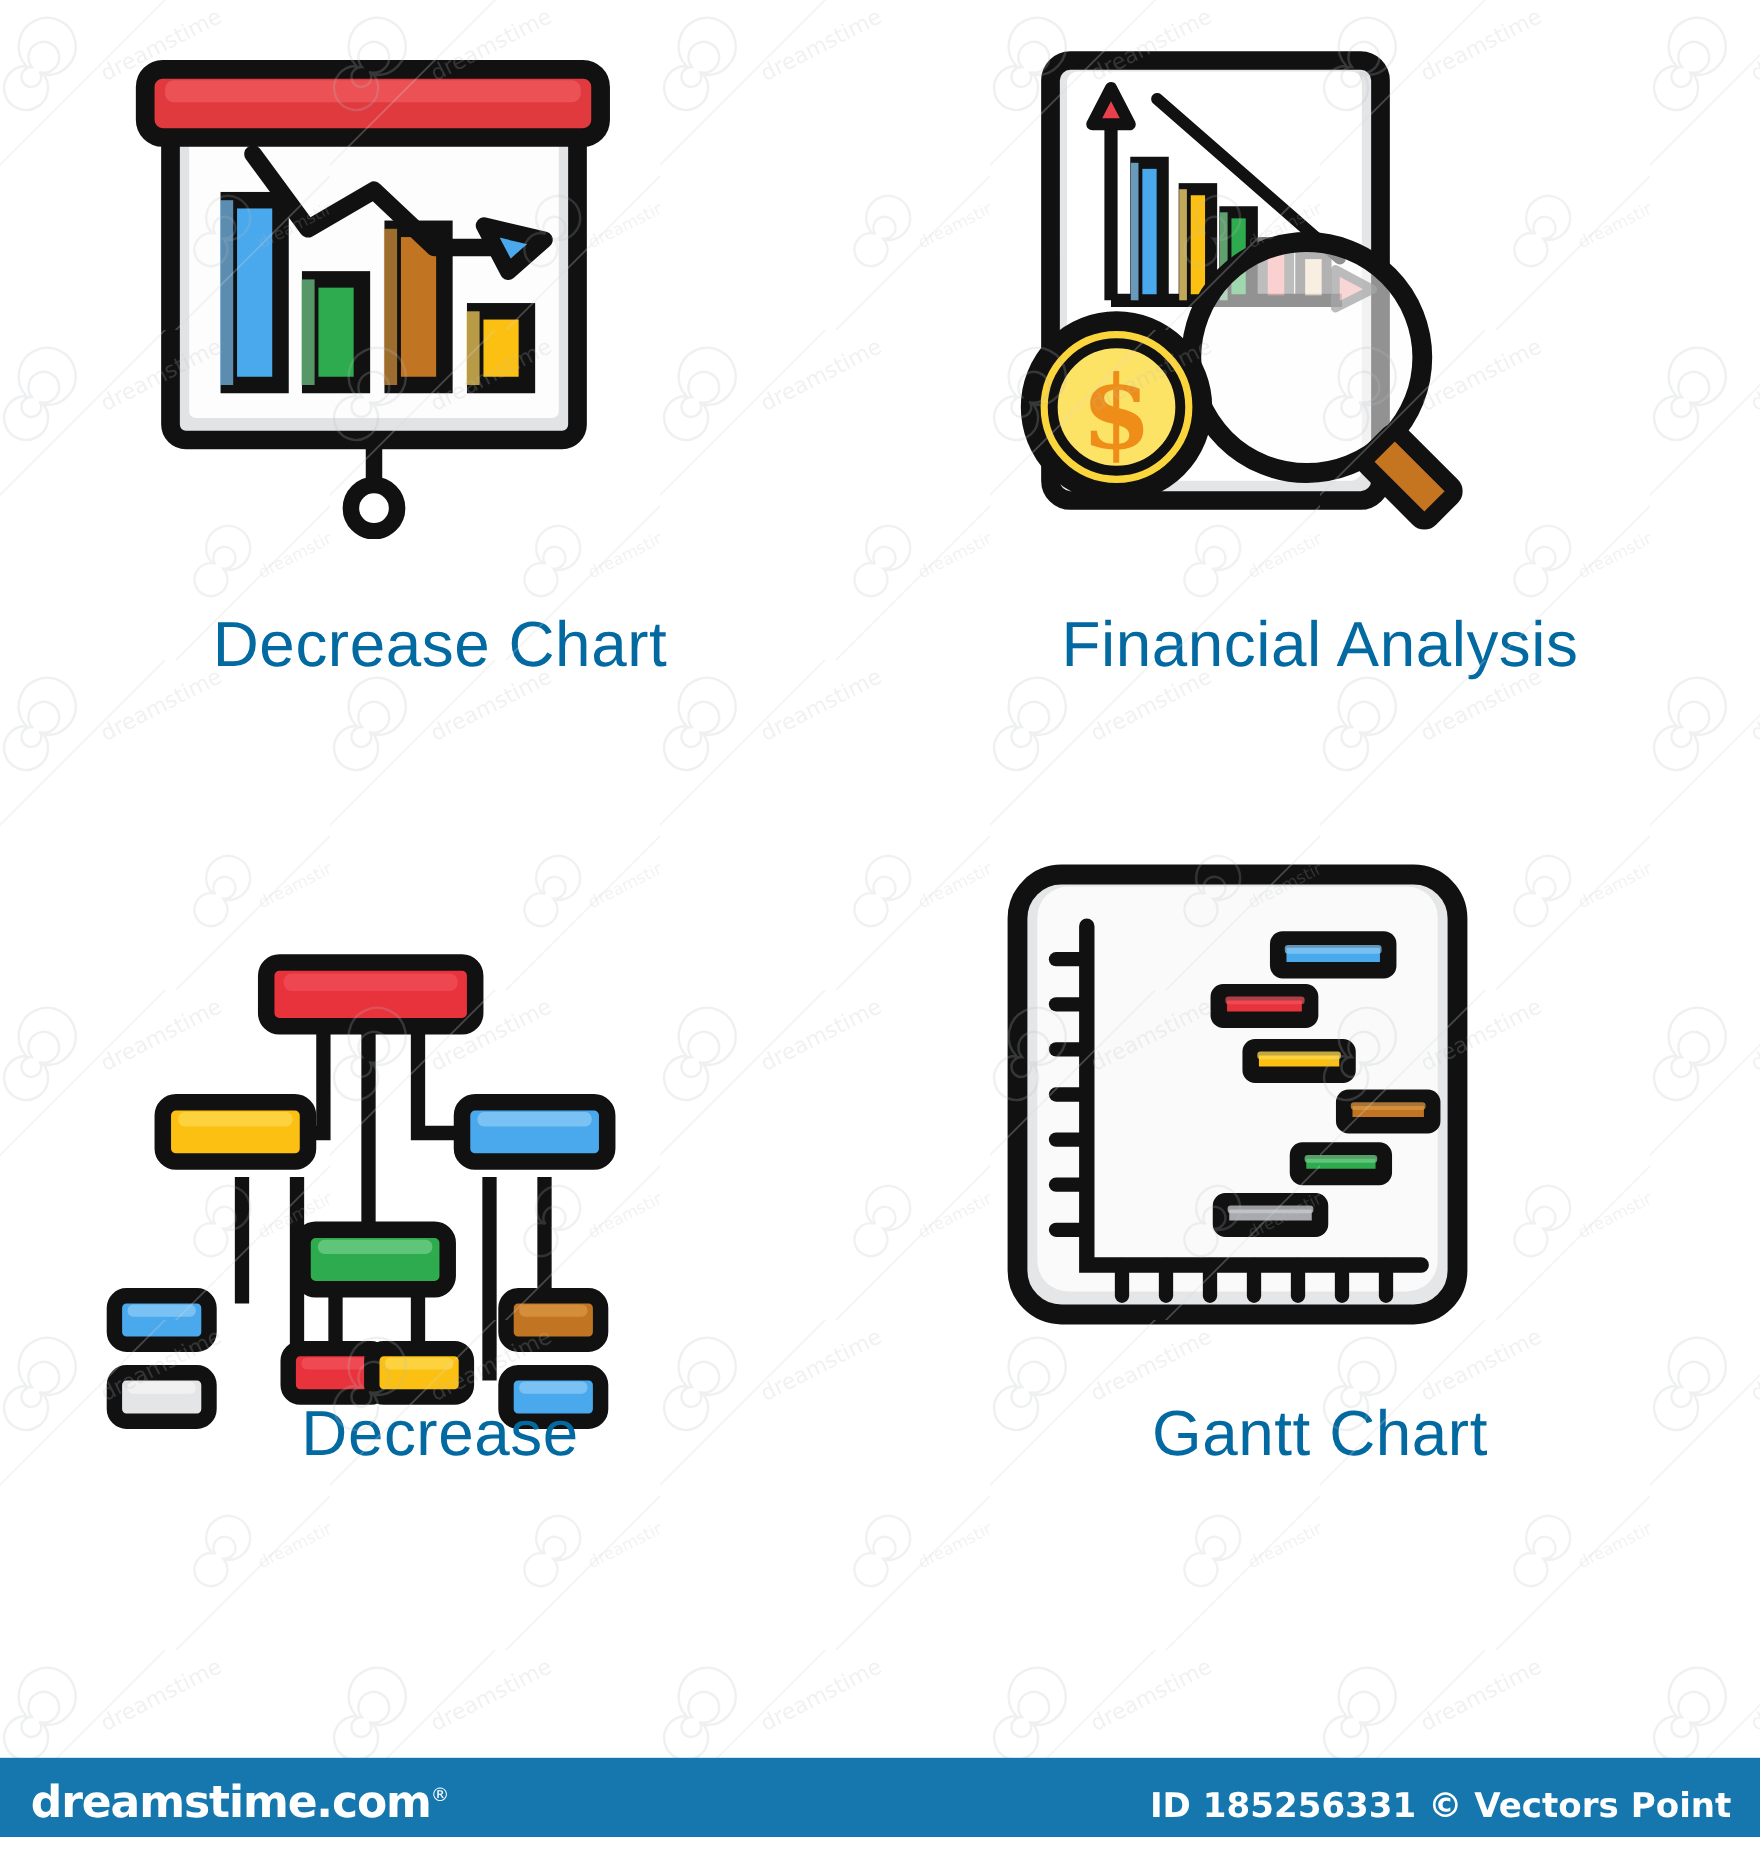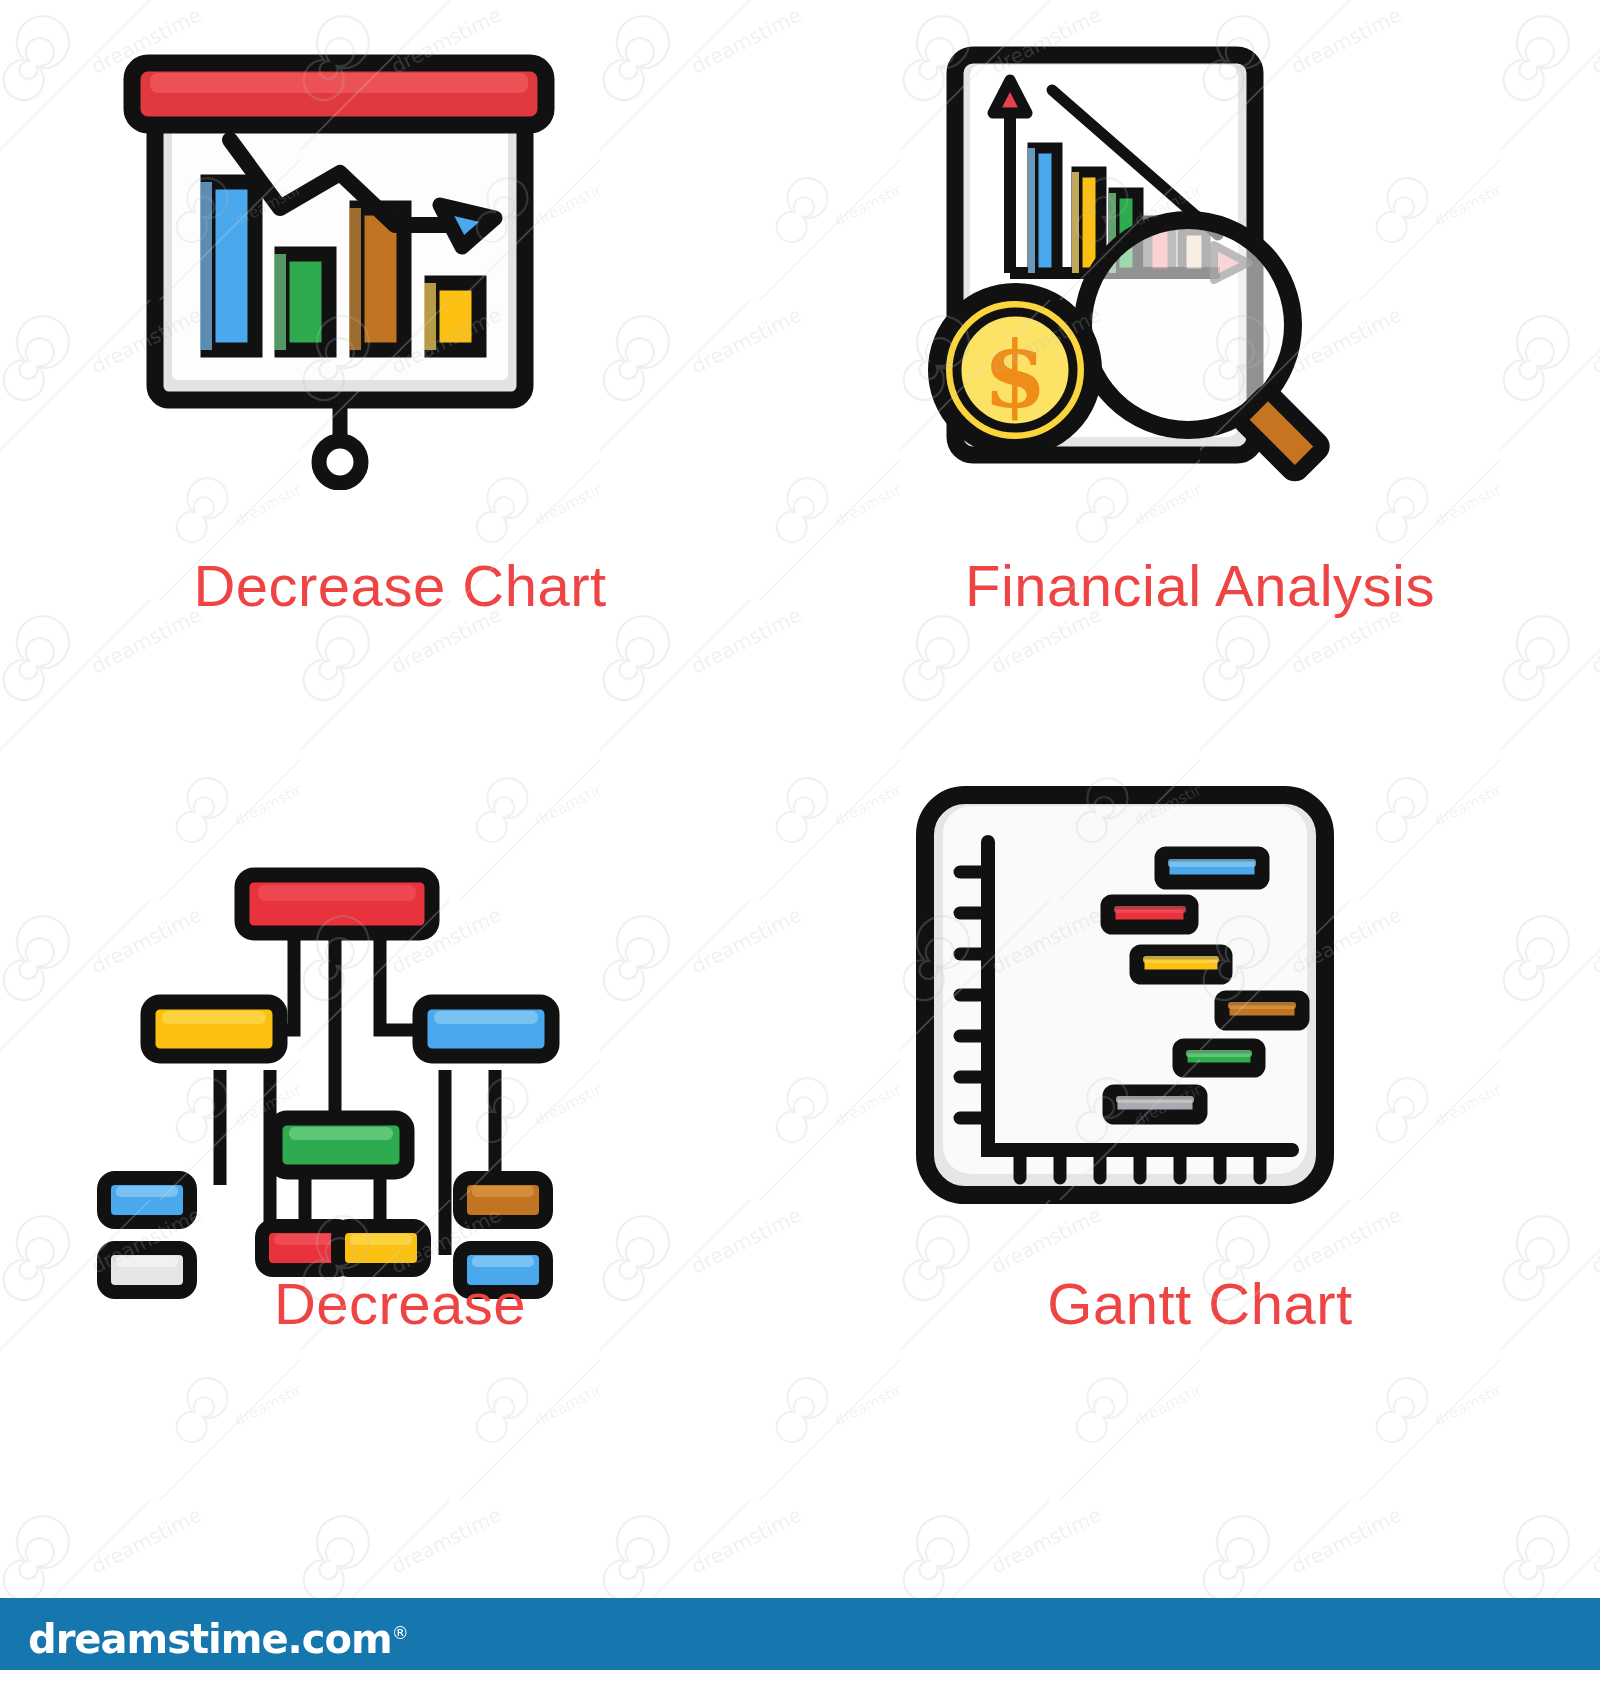--- a/index.html
+++ b/index.html
@@ -27,21 +27,21 @@
     z-index:2;
   }
   .cell{position:relative;}
   .icon-wrap{position:absolute;}
   .caption{
     position:absolute;
     width:100%;
     text-align:center;
     font-size:58px;
     font-weight:400;
-    color:#ef4444;
+    color:#0369a1;
     letter-spacing:.5px;
     font-family:"Liberation Sans", sans-serif;
     white-space:nowrap;
   }
 
   
   #footer{
     position:absolute;left:0;top:1598px;
     width:1600px;height:72px;
     background:#1577ad;
@@ -293,13 +293,14 @@
       <text x="238" y="226" font-family="DejaVu Sans, sans-serif" font-size="15" fill="#b9bcc2" opacity=".38" transform="rotate(-27 238 226)">dreamstime</text>
     </pattern>
   </defs>
   <rect x="0" y="0" width="1600" height="1600" fill="url(#wmpat)"></rect>
 </svg>
 
 <div id="footer">
   <div class="brand">
     <span>dreamstime.com</span><span class="reg">®</span>
   </div>
+  <div class="credit">ID 185256331 © Vectors Point</div>
 </div>
 
 </body></html>

